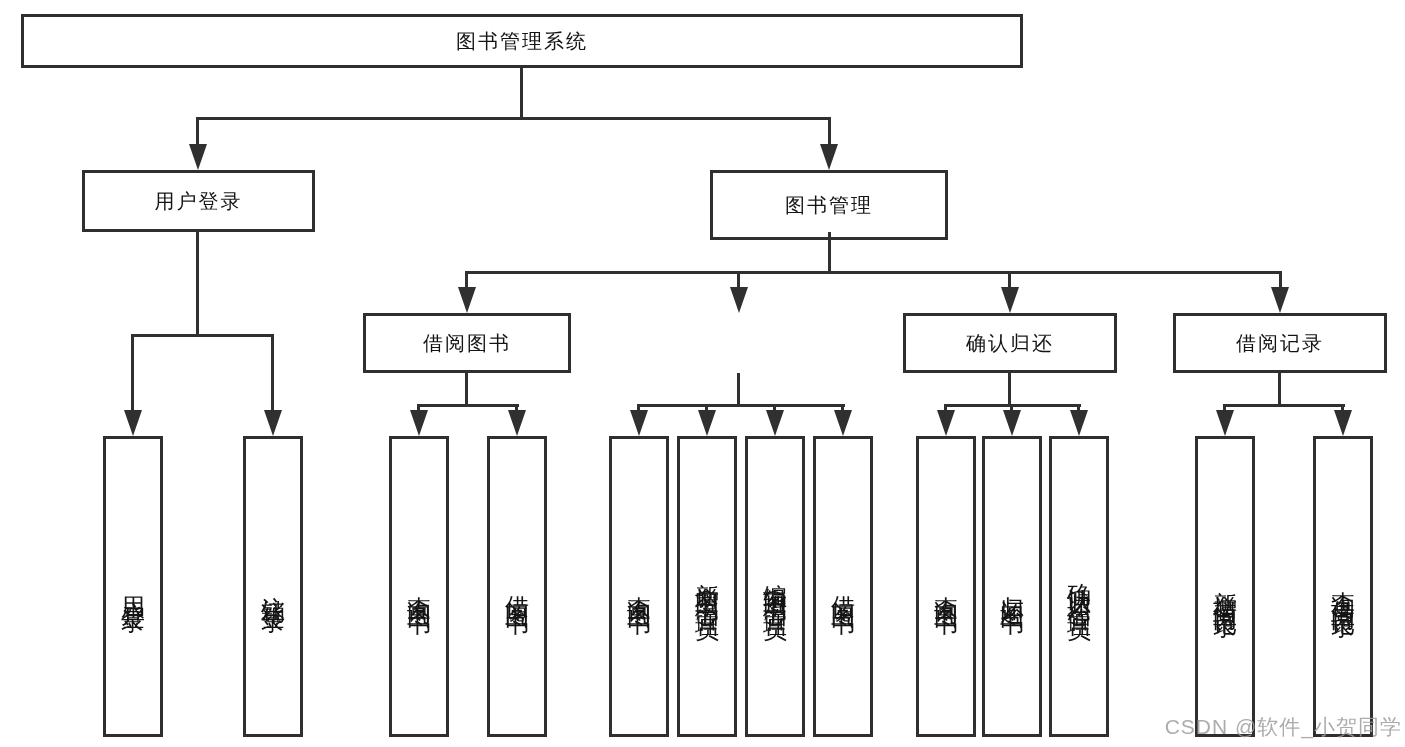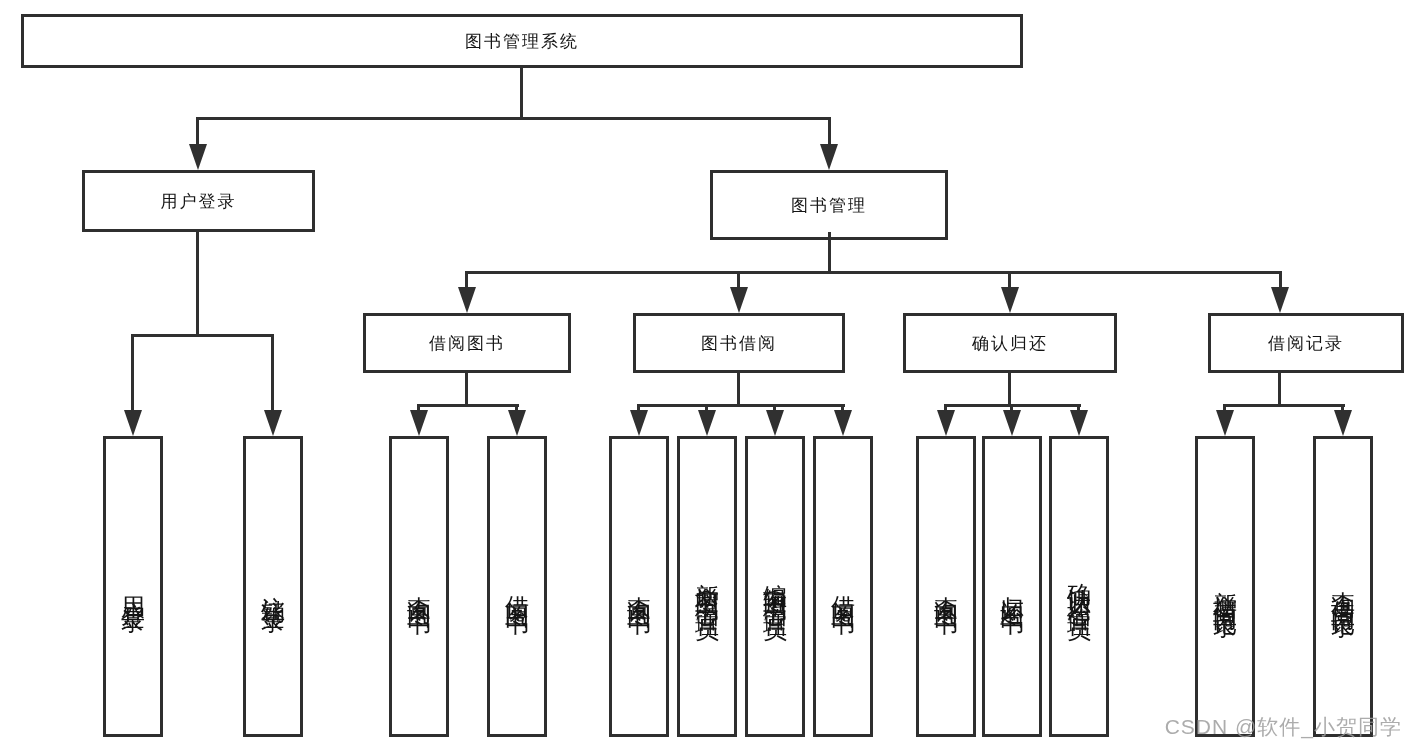--- a/index.html
+++ b/index.html
@@ -6,21 +6,21 @@
   .canvas {
     position:relative; width:1405px; height:747px; background:#ffffff;
     font-family:"Liberation Sans","DejaVu Sans",sans-serif;
     overflow:hidden;
   }
   .node {
     position:absolute; box-sizing:border-box;
     border:3px solid #2f2f2f; background:#ffffff; color:#141414;
     display:flex; align-items:center; justify-content:center;
   }
-  .h-node { font-size:17px; letter-spacing:2px; line-height:1; }
+  .h-node { font-size:20px; letter-spacing:2px; line-height:1; }
   .v-node {
     writing-mode:vertical-rl;
     font-size:24px; letter-spacing:5px; line-height:1;
   }
   .vline { position:absolute; width:3px; background:#303030; }
   .hline { position:absolute; height:3px; background:#303030; }
   .arrow {
     position:absolute; width:0; height:0;
     border-left:9px solid transparent;
     border-right:9px solid transparent;
@@ -61,23 +61,22 @@
   <div class="vline" style="left:465px;top:271px;height:20px"></div>
   <div class="arrow" style="left:458px;top:287px"></div>
   <div class="vline" style="left:737px;top:271px;height:20px"></div>
   <div class="arrow" style="left:730px;top:287px"></div>
   <div class="vline" style="left:1008px;top:271px;height:20px"></div>
   <div class="arrow" style="left:1001px;top:287px"></div>
   <div class="vline" style="left:1279px;top:271px;height:20px"></div>
   <div class="arrow" style="left:1271px;top:287px"></div>
 
   <div class="node h-node" style="left:363px;top:313px;width:208px;height:60px">借阅图书</div>
-  <div class="node h-node" style="left:633px;top:313px;width:212px;height:60px">图书借阅</div>
   <div class="node h-node" style="left:903px;top:313px;width:214px;height:60px">确认归还</div>
-  <div class="node h-node" style="left:1208px;top:313px;width:196px;height:60px">借阅记录</div>
+  <div class="node h-node" style="left:1173px;top:313px;width:214px;height:60px">借阅记录</div>
 
   <div class="vline" style="left:465px;top:373px;height:34px"></div>
   <div class="hline" style="left:417px;top:404px;width:102px"></div>
   <div class="vline" style="left:417px;top:404px;height:10px"></div>
   <div class="arrow" style="left:410px;top:410px"></div>
   <div class="vline" style="left:515px;top:404px;height:10px"></div>
   <div class="arrow" style="left:508px;top:410px"></div>
 
   <div class="vline" style="left:737px;top:373px;height:34px"></div>
   <div class="hline" style="left:637px;top:404px;width:208px"></div>

